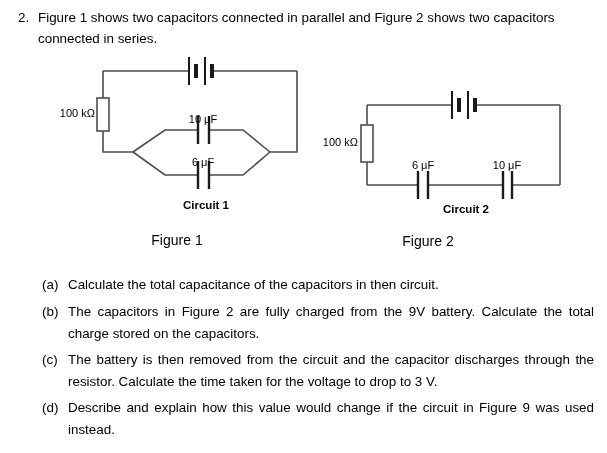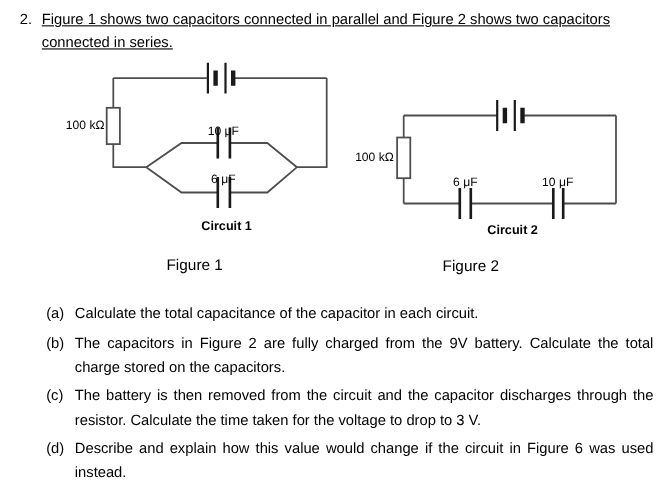--- a/index.html
+++ b/index.html
@@ -13,21 +13,21 @@
   }
   .intro {
     position: absolute;
     left: 18px; top: 7px;
     width: 580px;
     display: flex;
     font-size: 13.4px;
     line-height: 21px;
   }
   .intro .qnum { flex: 0 0 20px; }
-  .intro .qtext { width: 558px; text-decoration: underline; }
+  .intro .qtext { width: 558px; }
 
   .fig-svg { position: absolute; }
   #fig1-svg { left: 60px; top: 55px; }
   #fig2-svg { left: 320px; top: 80px; }
 
   .wire { stroke: #4d4d4d; stroke-width: 1.6; fill: none; }
   .plate { stroke: #1a1a1a; stroke-width: 2.4; fill: none; }
   .batt-long { stroke: #1a1a1a; stroke-width: 2; fill: none; }
   .batt-short { stroke: #1a1a1a; stroke-width: 4; fill: none; }
   .rbox { stroke: #4d4d4d; stroke-width: 1.6; fill: #ffffff; }
@@ -130,26 +130,26 @@
   </g>
   <text class="lbl" x="38" y="66" text-anchor="end">100 kΩ</text>
   <text class="lbl" x="103" y="89" text-anchor="middle">6 μF</text>
   <text class="lbl" x="187" y="89" text-anchor="middle">10 μF</text>
   <text class="circuit-lbl" x="146" y="133" text-anchor="middle">Circuit 2</text>
   <text class="fig-caption" x="108" y="166" text-anchor="middle">Figure 2</text>
 </svg>
 
 <div id="q-a" class="question">
   <span class="qlabel">(a)</span>
-  <span class="qbody">Calculate the total capacitance of the capacitor in each circuit.</span>
+  <span class="qbody">Calculate the total capacitance of the capacitors in then circuit.</span>
 </div>
 <div id="q-b" class="question">
   <span class="qlabel">(b)</span>
   <span class="qbody">The capacitors in Figure 2 are fully charged from the 9V battery.  Calculate the total charge stored on the capacitors.</span>
 </div>
 <div id="q-c" class="question">
   <span class="qlabel">(c)</span>
   <span class="qbody">The battery is then removed from the circuit and the capacitor discharges through the resistor.  Calculate the time taken for the voltage to drop to 3 V.</span>
 </div>
 <div id="q-d" class="question">
   <span class="qlabel">(d)</span>
-  <span class="qbody">Describe and explain how this value would change if the circuit in Figure 6 was used instead.</span>
+  <span class="qbody">Describe and explain how this value would change if the circuit in Figure 9 was used instead.</span>
 </div>
 
 </body></html>

